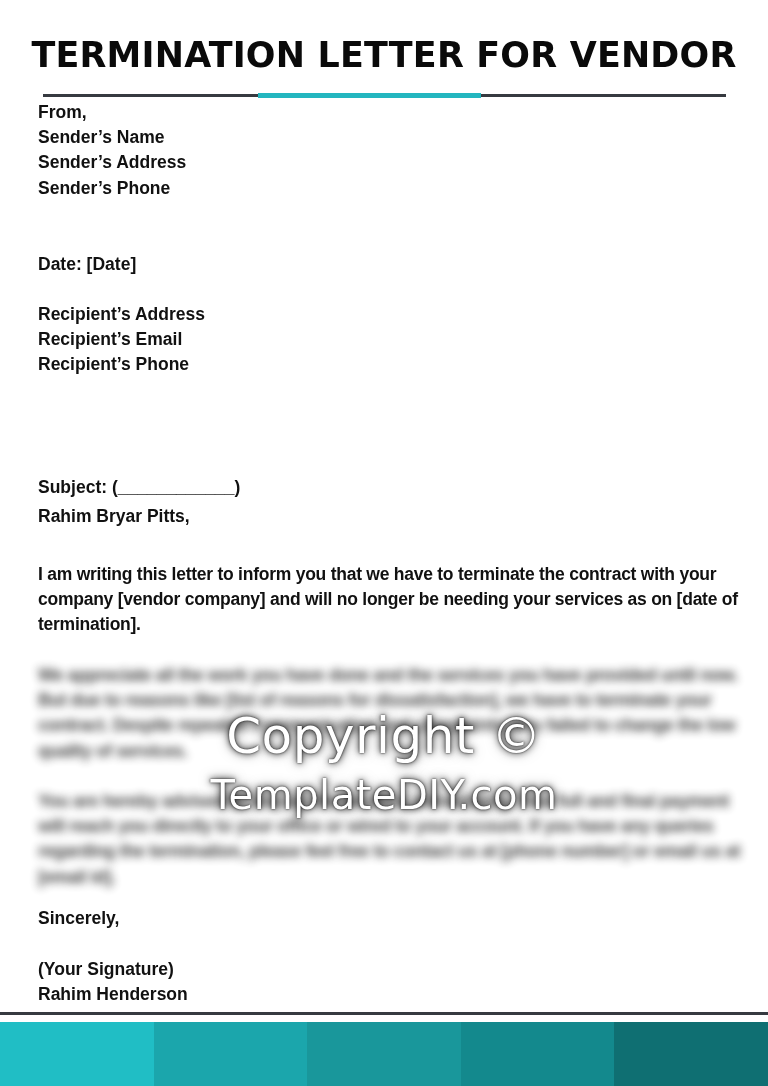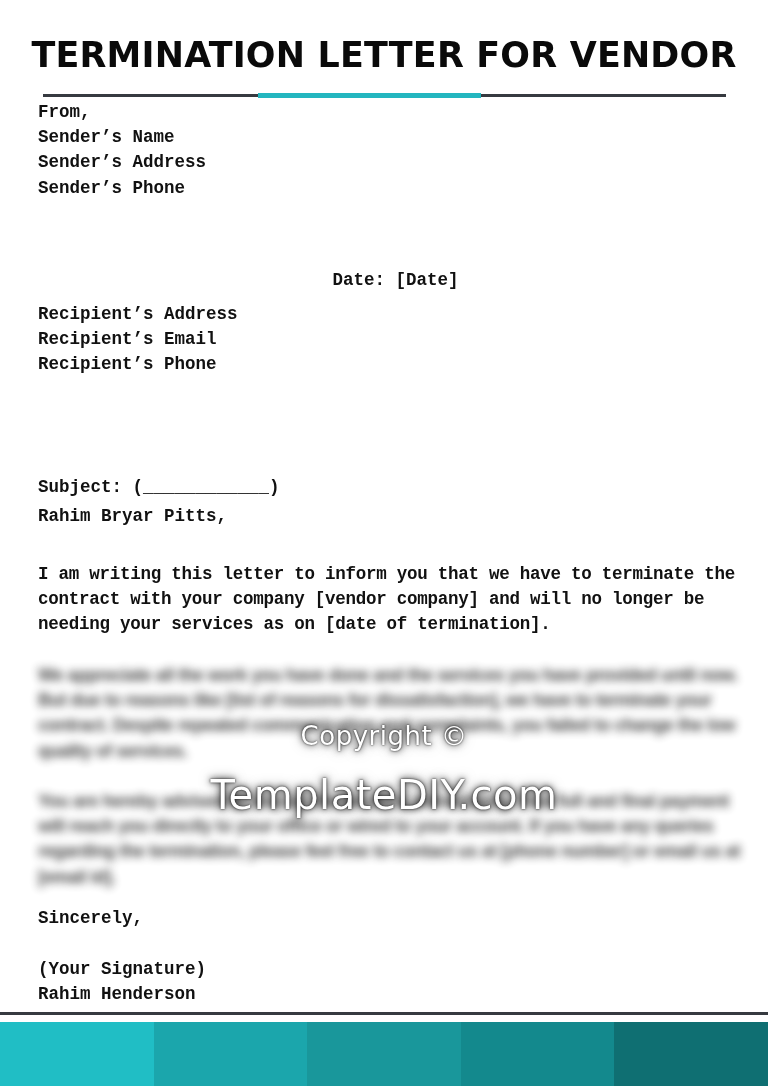--- a/index.html
+++ b/index.html
@@ -46,21 +46,20 @@
       background: #23b6bf;
     }
     .body-text {
       position: absolute;
       left: 38px;
       width: 715px;
       font-weight: bold;
       font-size: 17.5px;
       line-height: 25.2px;
       color: #111111;
-      font-family: Liberation Mono, monospace;
     }
     .line { display: block; white-space: nowrap; }
     .para { display: block; white-space: normal; margin-top: 8px; }
     .blurred {
       position: absolute;
       left: 38px;
       width: 705px;
       font-weight: bold;
       font-size: 17.5px;
       line-height: 25.2px;
@@ -111,21 +110,21 @@
   <div class="rule"></div>
   <div class="rule-accent"></div>
 
   <div class="body-text" style="top:100px;">
     <span class="line">From,</span>
     <span class="line">Sender’s Name</span>
     <span class="line">Sender’s Address</span>
     <span class="line">Sender’s Phone</span>
   </div>
 
-  <div class="body-text" style="top:268px;text-align:center;">
+  <div class="body-text" style="top:252px;">
     <span class="line">Date: [Date]</span>
   </div>
 
   <div class="body-text" style="top:302px;">
     <span class="line">Recipient’s Address</span>
     <span class="line">Recipient’s Email</span>
     <span class="line">Recipient’s Phone</span>
   </div>
 
   <div class="body-text" style="top:475px;">
@@ -141,21 +140,21 @@
   </div>
 
   <div class="blurred" style="top:655px; letter-spacing:-0.4px;">
     <span class="para">We appreciate all the work you have done and the services you have provided until now. But due to reasons like [list of reasons for dissatisfaction], we have to terminate your contract. Despite repeated communication and complaints, you failed to change the low quality of services.</span>
   </div>
 
   <div class="blurred" style="top:781px; letter-spacing:-0.4px;">
     <span class="para">You are hereby advised to stop all the services immediately. Your full and final payment will reach you directly to your office or wired to your account. If you have any queries regarding the termination, please feel free to contact us at [phone number] or email us at [email id].</span>
   </div>
 
-  <div class="watermark" style="top:712px; font-size:26px; line-height:48px;">Copyright ©</div>
+  <div class="watermark" style="top:712px; font-size:50px; line-height:48px;">Copyright ©</div>
   <div class="watermark" style="top:770px; font-size:40px; line-height:50px;">TemplateDIY.com</div>
 
   <div class="body-text" style="top:906px;">
     <span class="line">Sincerely,</span>
   </div>
 
   <div class="body-text" style="top:957px;">
     <span class="line">(Your Signature)</span>
     <span class="line">Rahim Henderson</span>
   </div>

